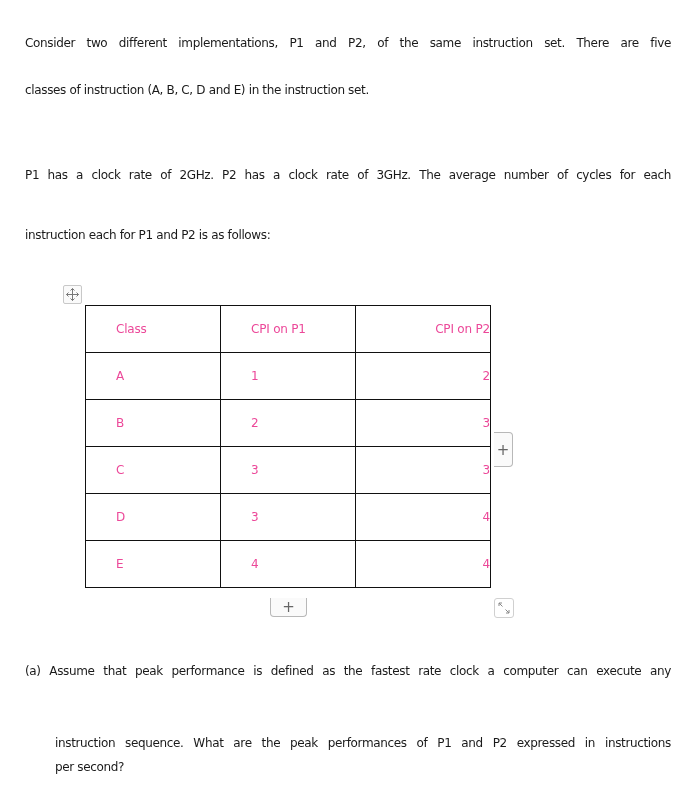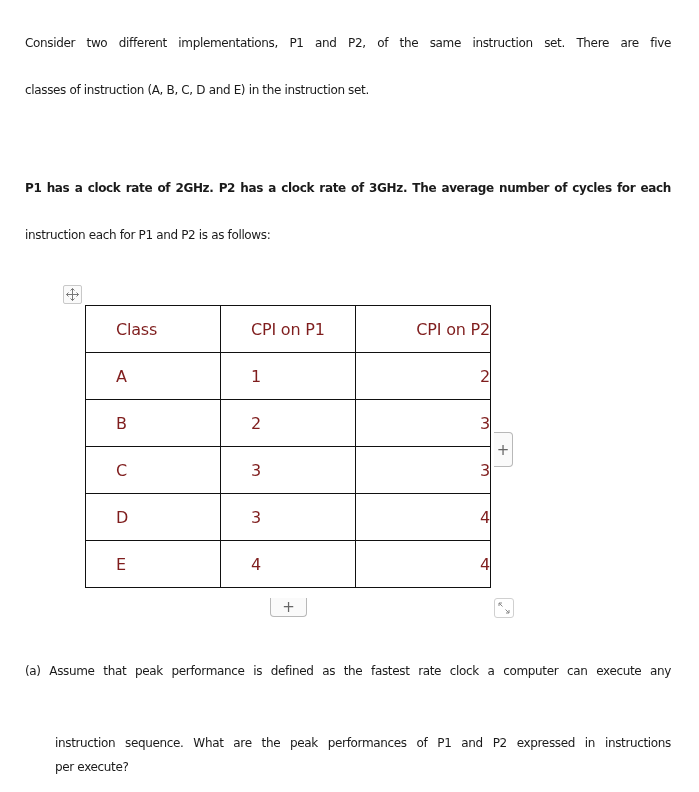--- a/index.html
+++ b/index.html
@@ -59,22 +59,22 @@
     left: 85px;
     top: 305px;
     border-collapse: collapse;
     table-layout: fixed;
   }
   .cpi-table td {
     border: 1.5px solid #111;
     width: 135px;
     height: 47px;
     padding: 0;
-    font-size: 16px;
-    color: #7f1d1d;
+    font-size: 12px;
+    color: #ec4899;
     vertical-align: middle;
     letter-spacing: -0.2px;
   }
   .cpi-table td.c0 { padding-left: 30px; box-sizing: border-box; }
   .cpi-table td.c1 { padding-left: 30px; box-sizing: border-box; margin-left: 12px; }
   .cpi-table td.c2 { padding-left: 30px; box-sizing: border-box; text-align: right; }
 
   
   .add-col {
     position: absolute;
@@ -127,21 +127,21 @@
     align-items: center;
     justify-content: center;
   }
 </style>
 </head>
 <body>
 
 <div class="line justify" style="top:33px;">Consider two different implementations, P1 and P2, of the same instruction set. There are five</div>
 <div class="line" style="top:80px;">classes of instruction (A, B, C, D and E) in the instruction set.</div>
 
-<div class="line justify" style="top:178px;font-weight:bold;">P1 has a clock rate of 2GHz. P2 has a clock rate of 3GHz. The average number of cycles for each</div>
+<div class="line justify" style="top:165px;">P1 has a clock rate of 2GHz. P2 has a clock rate of 3GHz. The average number of cycles for each</div>
 <div class="line" style="top:225px;">instruction each for P1 and P2 is as follows:</div>
 
 <div class="move-handle">
   <svg width="15" height="15" viewBox="0 0 15 15">
     <g stroke="#777" stroke-width="1" fill="none">
       <line x1="7.5" y1="1.5" x2="7.5" y2="13.5"></line>
       <line x1="1.5" y1="7.5" x2="13.5" y2="7.5"></line>
       <polyline points="5.5,3.5 7.5,1.5 9.5,3.5"></polyline>
       <polyline points="5.5,11.5 7.5,13.5 9.5,11.5"></polyline>
       <polyline points="3.5,5.5 1.5,7.5 3.5,9.5"></polyline>
@@ -199,13 +199,13 @@
       <line x1="2" y1="2" x2="5.5" y2="5.5"></line>
       <polyline points="2,5 2,2 5,2"></polyline>
       <line x1="12" y1="12" x2="8.5" y2="8.5"></line>
       <polyline points="12,9 12,12 9,12"></polyline>
     </g>
   </svg>
 </div>
 
 <div class="line justify" style="top:661px;">(a) Assume that peak performance is defined as the fastest rate clock a computer can execute any</div>
 <div class="line indent justify-indent" style="top:709px;margin-top:24px;">instruction sequence. What are the peak performances of P1 and P2 expressed in instructions</div>
-<div class="line indent" style="top:757px;">per execute?</div>
+<div class="line indent" style="top:757px;">per second?</div>
 
 </body></html>

